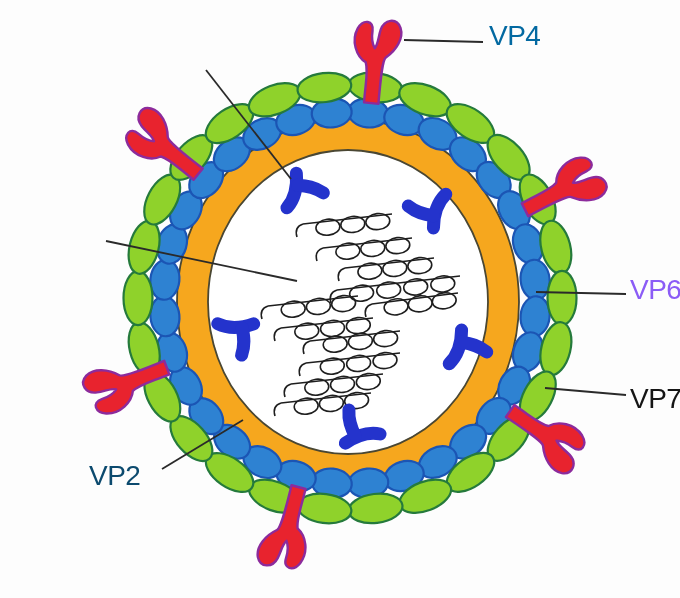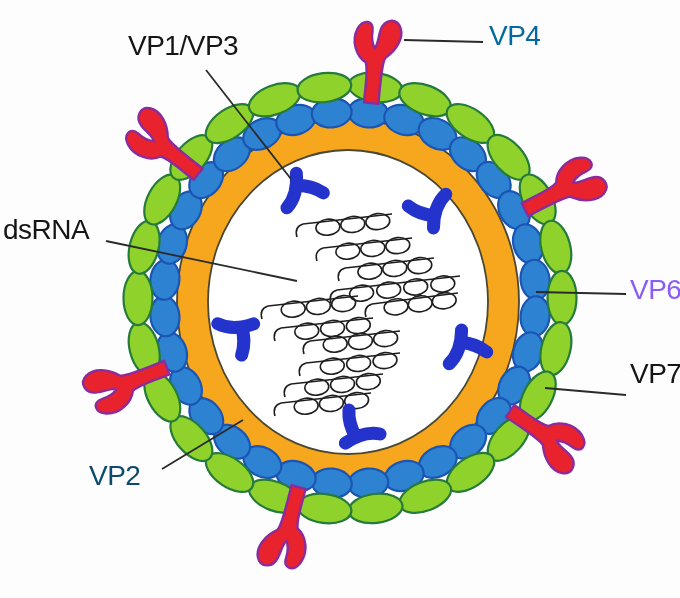--- a/index.html
+++ b/index.html
@@ -17,21 +17,21 @@
     line-height:1.1;
     letter-spacing:-0.5px;
     color:#151515;
     white-space:nowrap;
     user-select:none;
   }
   .lbl-vp1vp3{left:128px;top:31px;}
   .lbl-vp4{left:489px;top:21px;}
   .lbl-dsrna{left:3px;top:215px;}
   .lbl-vp6{left:630px;top:275px;}
-  .lbl-vp7{left:630px;top:359px;}
+  .lbl-vp7{left:630px;top:384px;}
   .lbl-vp2{left:89px;top:461px;}
 </style>
 </head>
 <body>
 
 <div class="stage" style="background: rgb(253, 253, 253);">
 
   <svg width="680" height="598" viewBox="0 0 680 598" xmlns="http://www.w3.org/2000/svg">
 
     <g>
@@ -199,19 +199,17 @@
     <g stroke-width="1.8" fill="none">
       <line class="pline" x1="206" y1="70" x2="291" y2="179" stroke="#2a2a2a"></line>
       <line class="pline" x1="404" y1="40" x2="483" y2="42" stroke="#2a2a2a"></line>
       <line class="pline" x1="106" y1="241" x2="297" y2="281" stroke="#2a2a2a"></line>
       <line class="pline" x1="536" y1="292" x2="626" y2="294" stroke="#2a2a2a"></line>
       <line class="pline" x1="545" y1="388" x2="626" y2="395" stroke="#2a2a2a"></line>
       <line class="pline" x1="162" y1="469" x2="243" y2="420" stroke="#2a2a2a"></line>
     </g>
   </svg>
 
-  <div class="lbl lbl-vp1vp3" style="color: rgb(21, 21, 21);">VP1/VP3</div>
   <div class="lbl lbl-vp4" style="color: #0369a1;">VP4</div>
-  <div class="lbl lbl-dsrna" style="color: rgb(21, 21, 21);">dsRNA</div>
   <div class="lbl lbl-vp6" style="color: #8b5cf6;">VP6</div>
   <div class="lbl lbl-vp7" style="color: rgb(21, 21, 21);">VP7</div>
   <div class="lbl lbl-vp2" style="color: #0c4a6e;">VP2</div>
 </div>
 
 </body></html>

